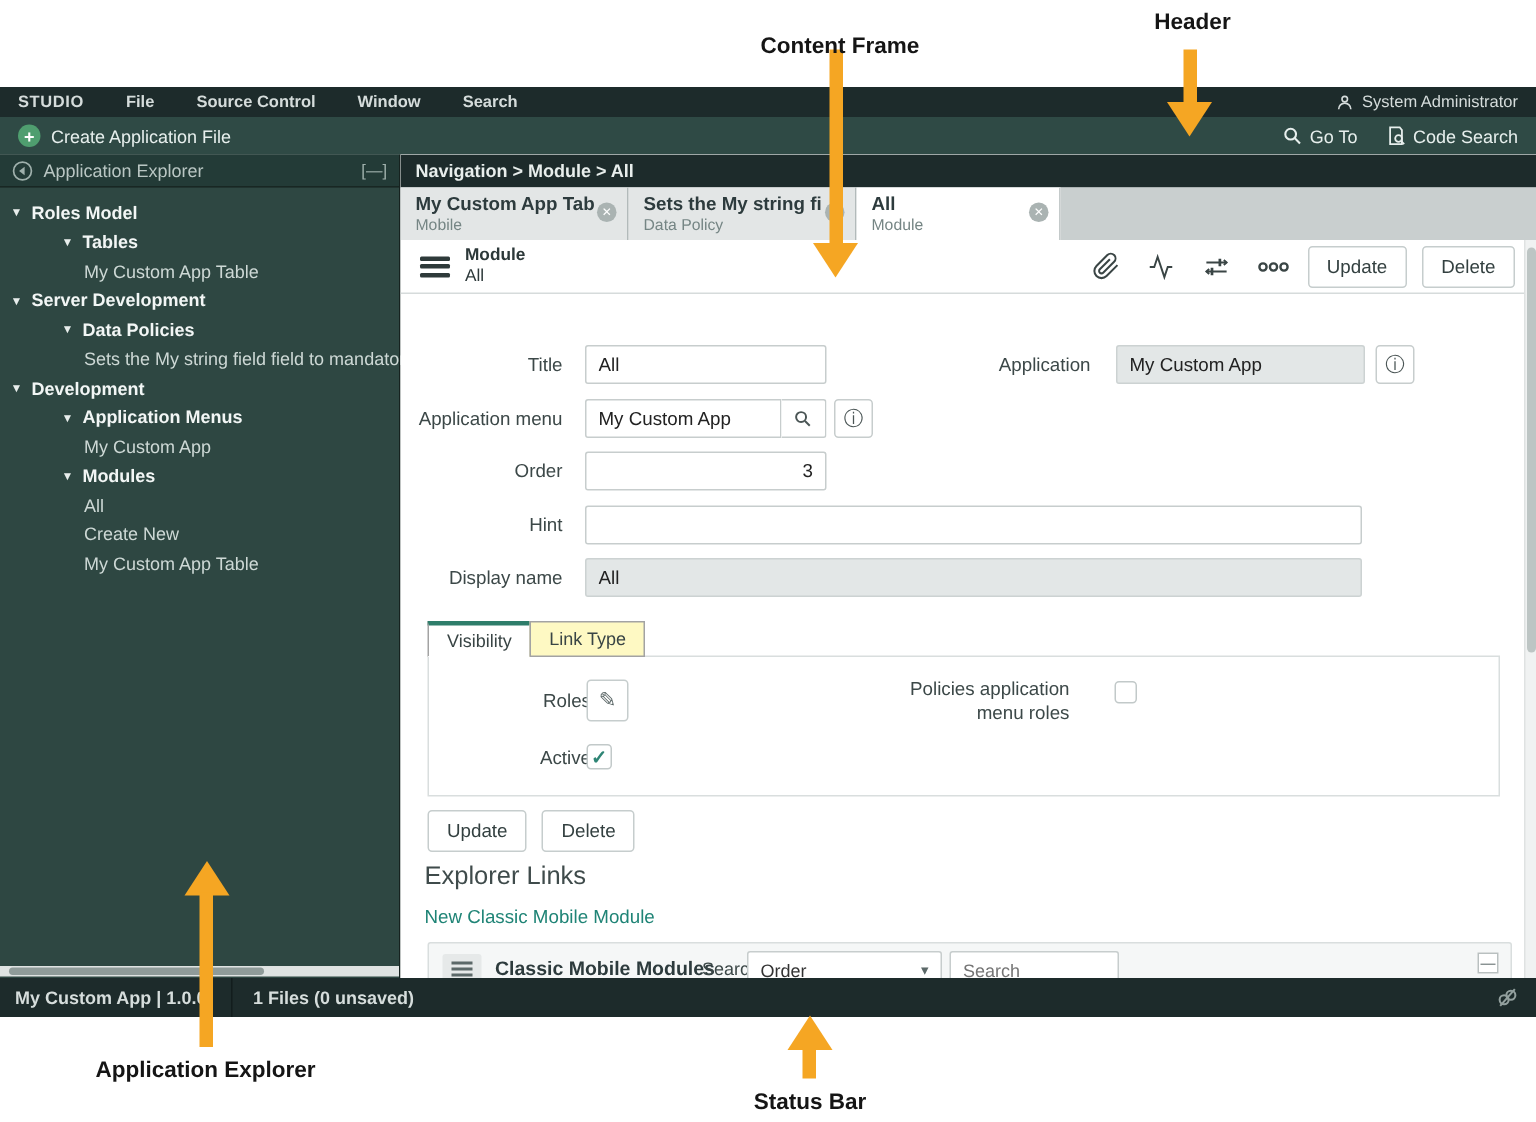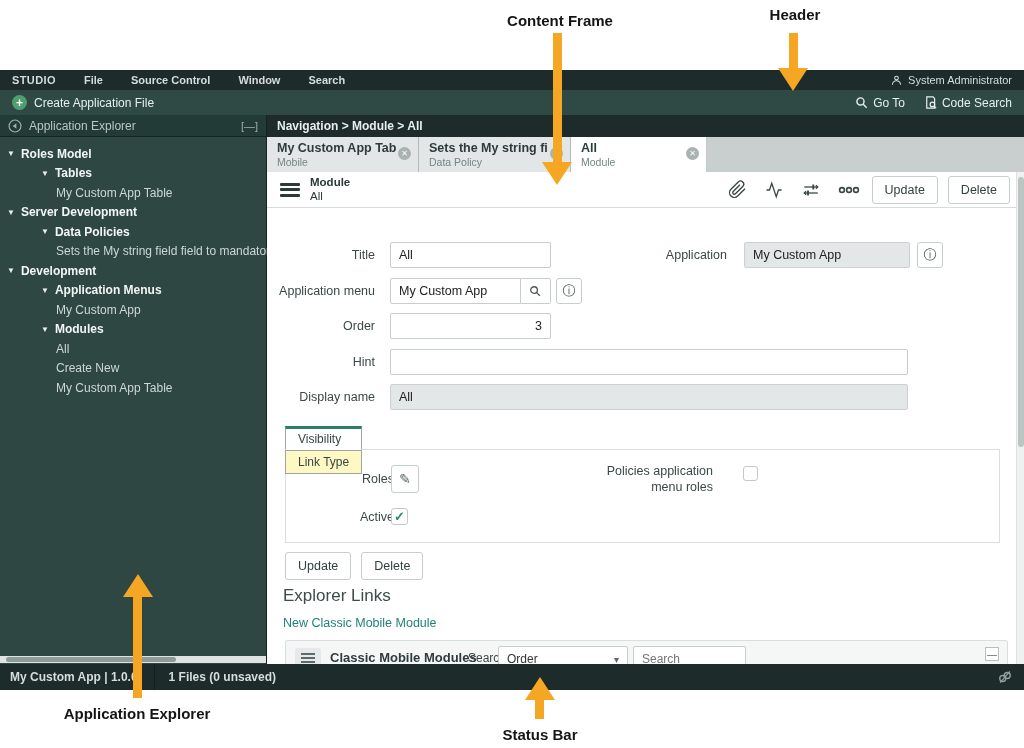--- a/index.html
+++ b/index.html
@@ -20,21 +20,21 @@
   
   .ann-label{position:absolute;z-index:60;font-size:15px;font-weight:bold;color:#151515;text-align:center;}
   .arrow{position:absolute;z-index:55;}
   .shaft{position:absolute;width:9px;background:var(--accent-orange);}
   .head-down{position:absolute;width:0;height:0;border-left:15px solid transparent;
              border-right:15px solid transparent;border-top:23px solid var(--accent-orange);}
   .head-up{position:absolute;width:0;height:0;border-left:15px solid transparent;
            border-right:15px solid transparent;border-bottom:23px solid var(--accent-orange);}
 
   
-  .app{position:absolute;left:0;top:58px;width:1024px;height:620px;background:#fff;margin-top:12px;}
+  .app{position:absolute;left:0;top:58px;width:1024px;height:620px;background:#fff;}
 
   
   .menubar{position:absolute;left:0;top:0;width:100%;height:20px;background:var(--brand-dark);
            display:flex;align-items:center;color:#d5dcdb;font-size:11px;font-weight:bold;}
   .mb-items{display:flex;align-items:center;height:100%;}
   .mb-item{padding:0 14px;height:100%;display:flex;align-items:center;cursor:default;}
   .mb-item:first-child{padding-left:12px;letter-spacing:.4px;}
   .mb-user{margin-left:auto;display:flex;align-items:center;gap:5px;padding-right:12px;font-weight:normal;}
 
   
@@ -99,21 +99,21 @@
   .form-area{position:absolute;left:0;top:93px;right:8px;bottom:0;background:#fff;overflow:hidden;}
   .frow{position:absolute;height:26px;}
   .flabel{position:absolute;width:108px;left:0;text-align:right;font-size:12.5px;color:#3c4848;line-height:26px;}
   .finput{position:absolute;height:26px;border:1px solid #c7cdcd;border-radius:2px;font-size:12.5px;
           color:#222;padding:0 8px;font-family:"Liberation Sans",sans-serif;background:#fff;}
   .finput.ro{background:#E3E7E7;border-color:#ccd2d2;}
   .addon{position:absolute;width:30px;height:26px;border:1px solid #c7cdcd;border-left:none;
          border-radius:0 2px 2px 0;display:flex;align-items:center;justify-content:center;background:#fff;}
   .info-btn{position:absolute;width:26px;height:26px;border:1px solid #c7cdcd;border-radius:3px;background:#fff;
             display:flex;align-items:center;justify-content:center;font-size:13px;color:#4a5555;}
-  .stabs{position:absolute;left:18px;top:218px;display:flex;z-index:2;flex-direction:column;}
+  .stabs{position:absolute;left:18px;top:218px;display:flex;z-index:2;}
   .stab{height:24px;padding:0 12px;display:flex;align-items:center;font-size:12px;color:#394545;
         background:#fef9c3;border:1px solid #a3a3a3;margin-right:-1px;}
   .stab.active{background:#fff;border-top:3px solid var(--active-tab-green);border-bottom-color:#fff;}
   .sbox{position:absolute;left:18px;top:241px;width:715px;height:94px;border:1px solid #d9dede;background:#fff;}
   .pencil-btn{position:absolute;width:28px;height:28px;border:1px solid #c6cdcd;border-radius:3px;background:#fff;
               display:flex;align-items:center;justify-content:center;font-size:14px;color:#5a6666;}
   .checkbox{position:absolute;border:1px solid #c2c9c9;border-radius:3px;background:#fff;
             display:flex;align-items:center;justify-content:center;}
   .checkbox .mark{color:var(--check-green);font-size:13px;font-weight:bold;line-height:1;}
   .ov-label{position:absolute;width:122px;text-align:right;font-size:12.5px;color:#3c4848;line-height:16px;}
@@ -140,21 +140,21 @@
   
   .statusbar{position:absolute;left:0;top:594px;width:100%;height:26px;background:var(--brand-dark);
              display:flex;align-items:center;color:#d6dddc;font-size:12px;font-weight:bold;}
   .sb-app{padding:0 10px;}
   .sb-div{width:1px;height:100%;background:#121d1d;margin-right:14px;margin-left:6px;}
   .sb-right{margin-left:auto;padding-right:10px;display:flex;align-items:center;}
 </style>
 </head>
 <body>
 
-<div class="ann-label" style="left:480px;top:12px;width:160px;">Content Frame</div>
+<div class="ann-label" style="left:480px;top:22px;width:160px;">Content Frame</div>
 <div class="ann-label" style="left:740px;top:6px;width:110px;">Header</div>
 <div class="ann-label" style="left:37px;top:705px;width:200px;">Application Explorer</div>
 <div class="ann-label" style="left:460px;top:726px;width:160px;">Status Bar</div>
 
 <div class="arrow">
   <div class="shaft" style="left:553px;top:33px;height:130px;"></div>
   <div class="head-down" style="left:542px;top:162px;"></div>
 </div>
 <div class="arrow">
   <div class="shaft" style="left:789px;top:33px;height:36px;"></div>

